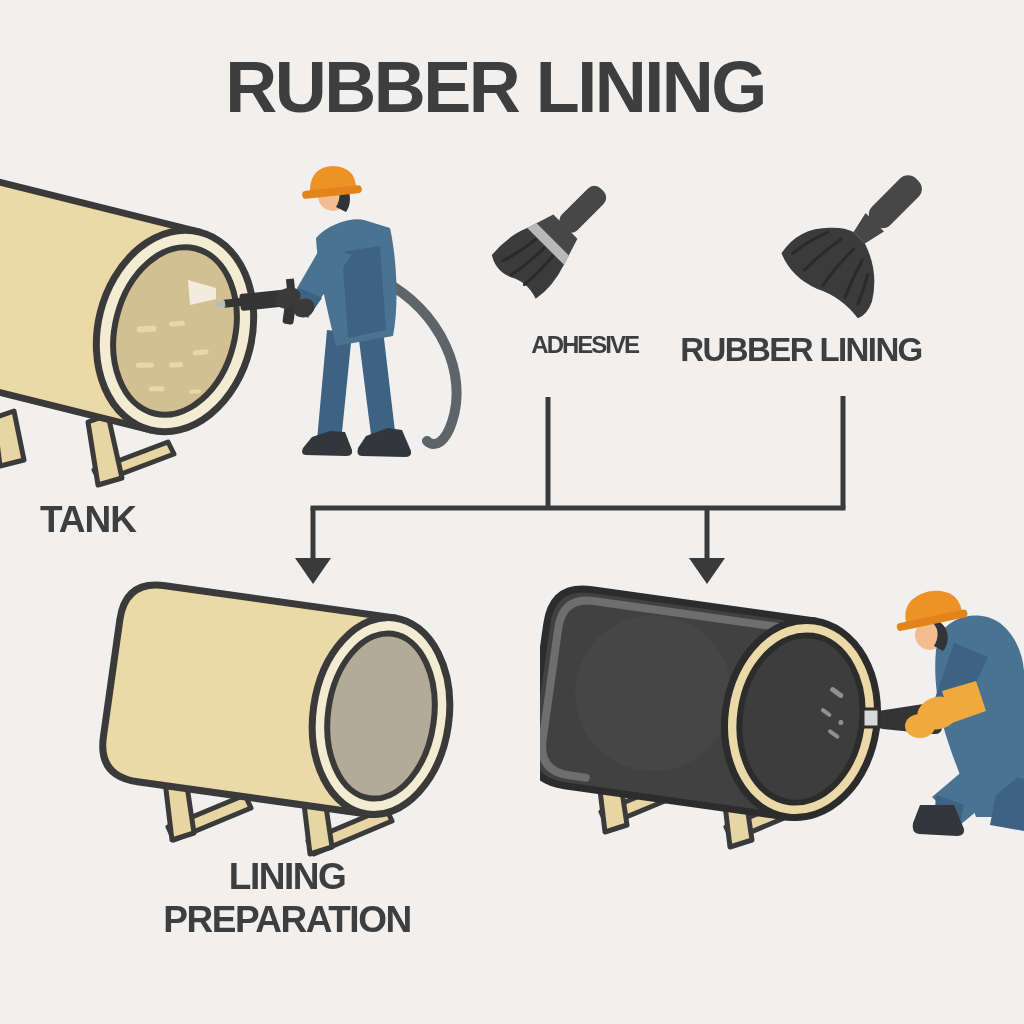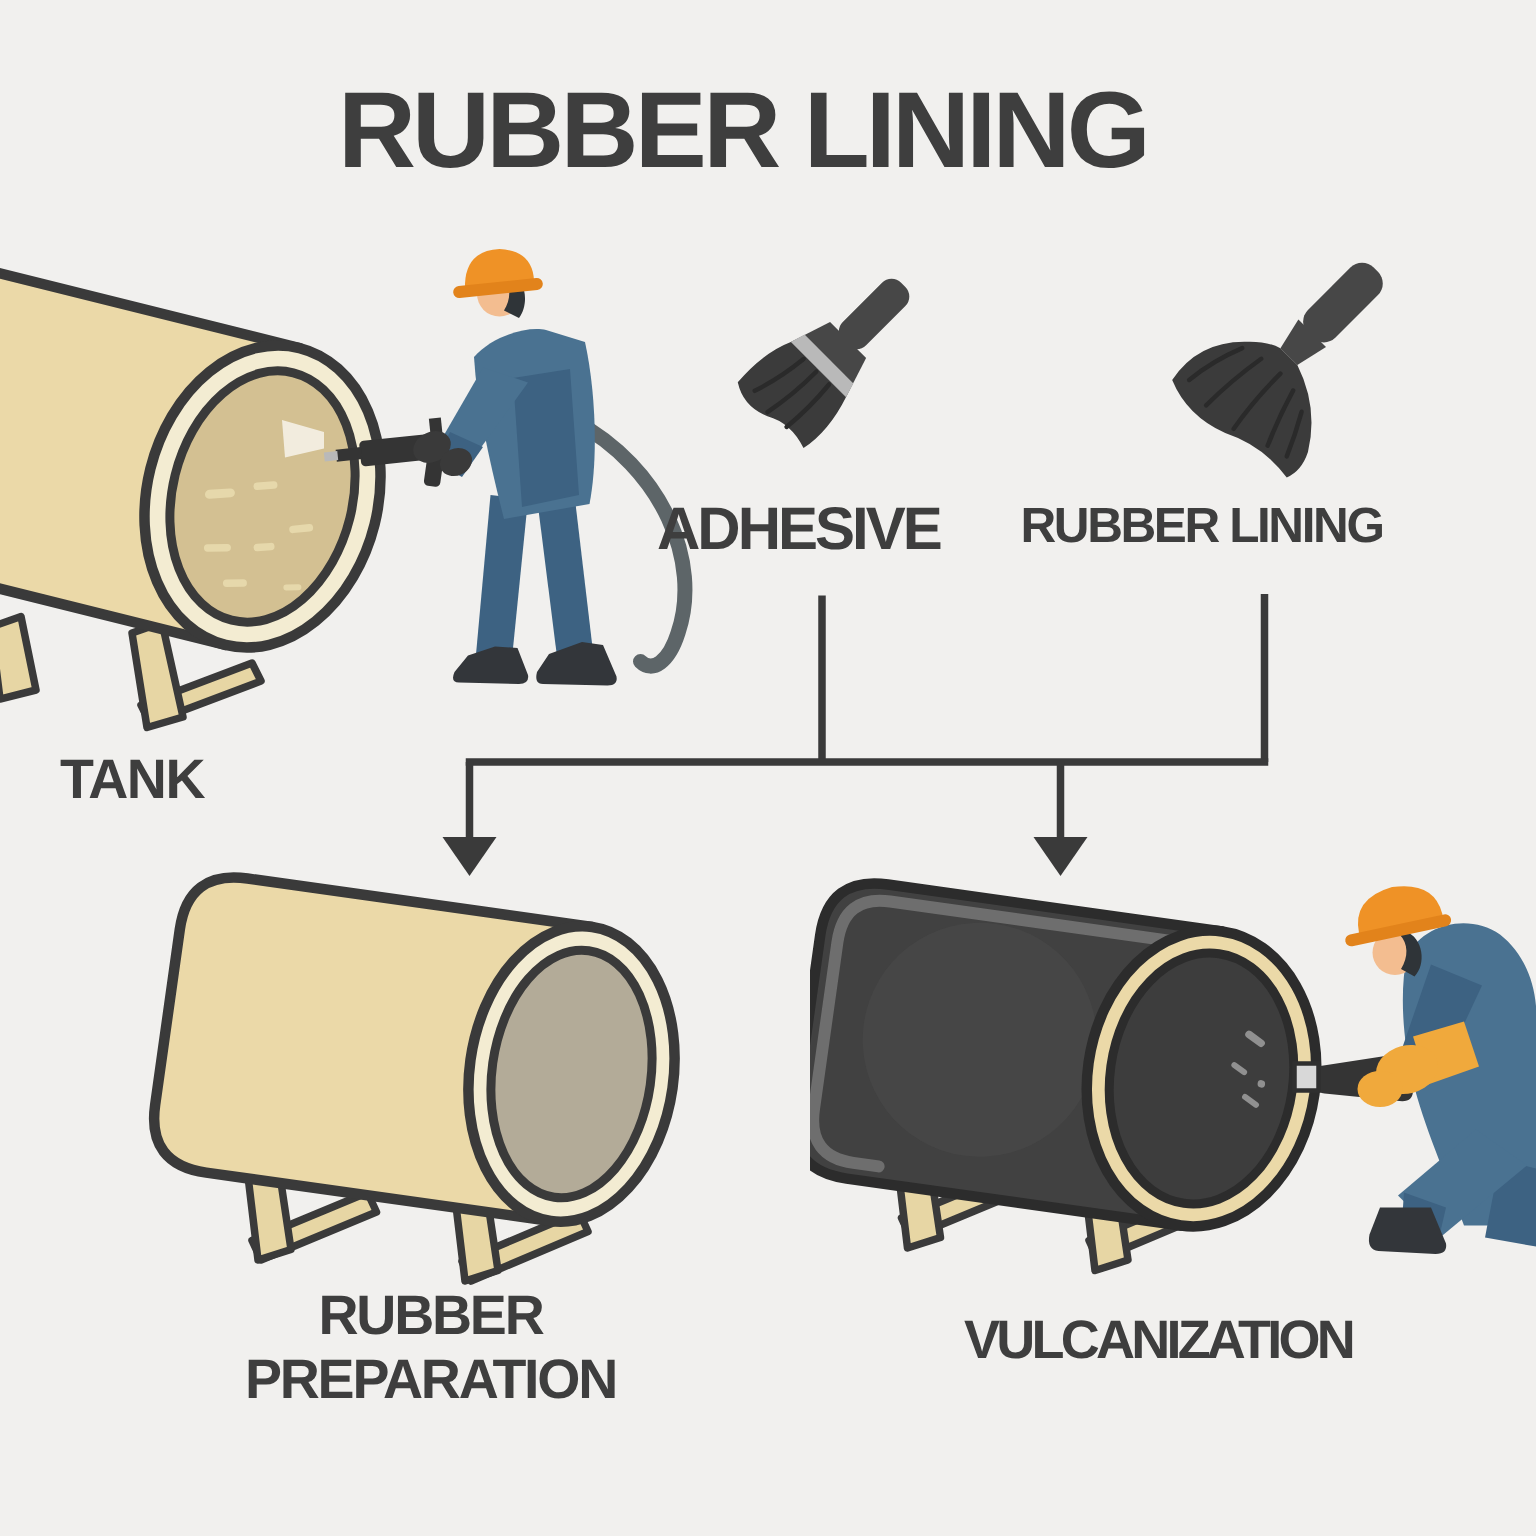--- a/index.html
+++ b/index.html
@@ -10,21 +10,21 @@
     --skin:#f3bd90; --hair:#2f3438; --glove-orange:#f0a93c; --hose-gray:#5d6568;
     --boot-dark:#33363a; --tool-dark:#343434; --steel-gray:#b9b9b9;
     --brush-dark:#474747; --bristle-dark:#3b3b3b; --streak:#2a2a2a; --spray-fleck:#e6d8ab;
   }
   html,body{margin:0;padding:0;}
   .stage{position:relative;width:1024px;height:1024px;background:var(--background);
     overflow:hidden;font-family:"Liberation Sans",sans-serif;}
   .lbl{position:absolute;color:var(--ink-text);font-weight:bold;}
   .ttl{left:0;top:46px;width:990px;text-align:center;font-size:72px;letter-spacing:-2.5px;}
   .lbl-tank{left:40px;top:499px;font-size:37px;letter-spacing:-1px;}
-  .lbl-adh{left:438px;top:331px;width:200px;text-align:left;font-size:40px;letter-spacing:-2px;white-space:nowrap;}
+  .lbl-adh{left:438px;top:331px;width:200px;text-align:right;font-size:24px;letter-spacing:-2px;white-space:nowrap;}
   .lbl-rl{left:676px;top:331px;width:250px;text-align:center;font-size:33px;letter-spacing:-1.6px;white-space:nowrap;}
   .lbl-sp{left:137px;top:856px;width:300px;text-align:center;font-size:37px;letter-spacing:-1.5px;line-height:1.16;}
   .lbl-vu{left:622px;top:872px;width:300px;text-align:center;font-size:36px;letter-spacing:-2.5px;white-space:nowrap;}
   svg{position:absolute;}
   .s-ink{stroke:var(--ink-line);stroke-linejoin:round;}
   .s-ink2{stroke:#2c2c2c;stroke-linejoin:round;}
   .f-beige{fill:var(--tank-beige);} .f-rim{fill:var(--tank-rim);}
   .f-itan{fill:var(--tank-inner-tan);} .f-igray{fill:var(--tank-inner-gray);}
   .f-leg{fill:var(--leg-beige);} .f-rub{fill:var(--rubber-dark);}
   .f-blue{fill:var(--worker-blue);} .f-blued{fill:var(--worker-blue-dark);}
@@ -187,16 +187,15 @@
       </g>
       <polygon class="f-glove" points="402,126 436,116 446,146 412,158"></polygon>
       <ellipse class="f-glove" cx="398" cy="148" rx="21" ry="16" transform="rotate(-15 398 148)"></ellipse>
       <ellipse class="f-glove" cx="380" cy="161" rx="15" ry="12"></ellipse>
     </g>
   </svg>
 
   <div class="lbl lbl-tank">TANK</div>
   <div class="lbl lbl-adh">ADHESIVE</div>
   <div class="lbl lbl-rl">RUBBER LINING</div>
-  <div class="lbl lbl-sp">RUBBER PREPARATION</div>
-  <div class="lbl lbl-vu">VULCANIZATION</div>
+  <div class="lbl lbl-sp">LINING PREPARATION</div>
 
 </div>
 
 </body></html>

